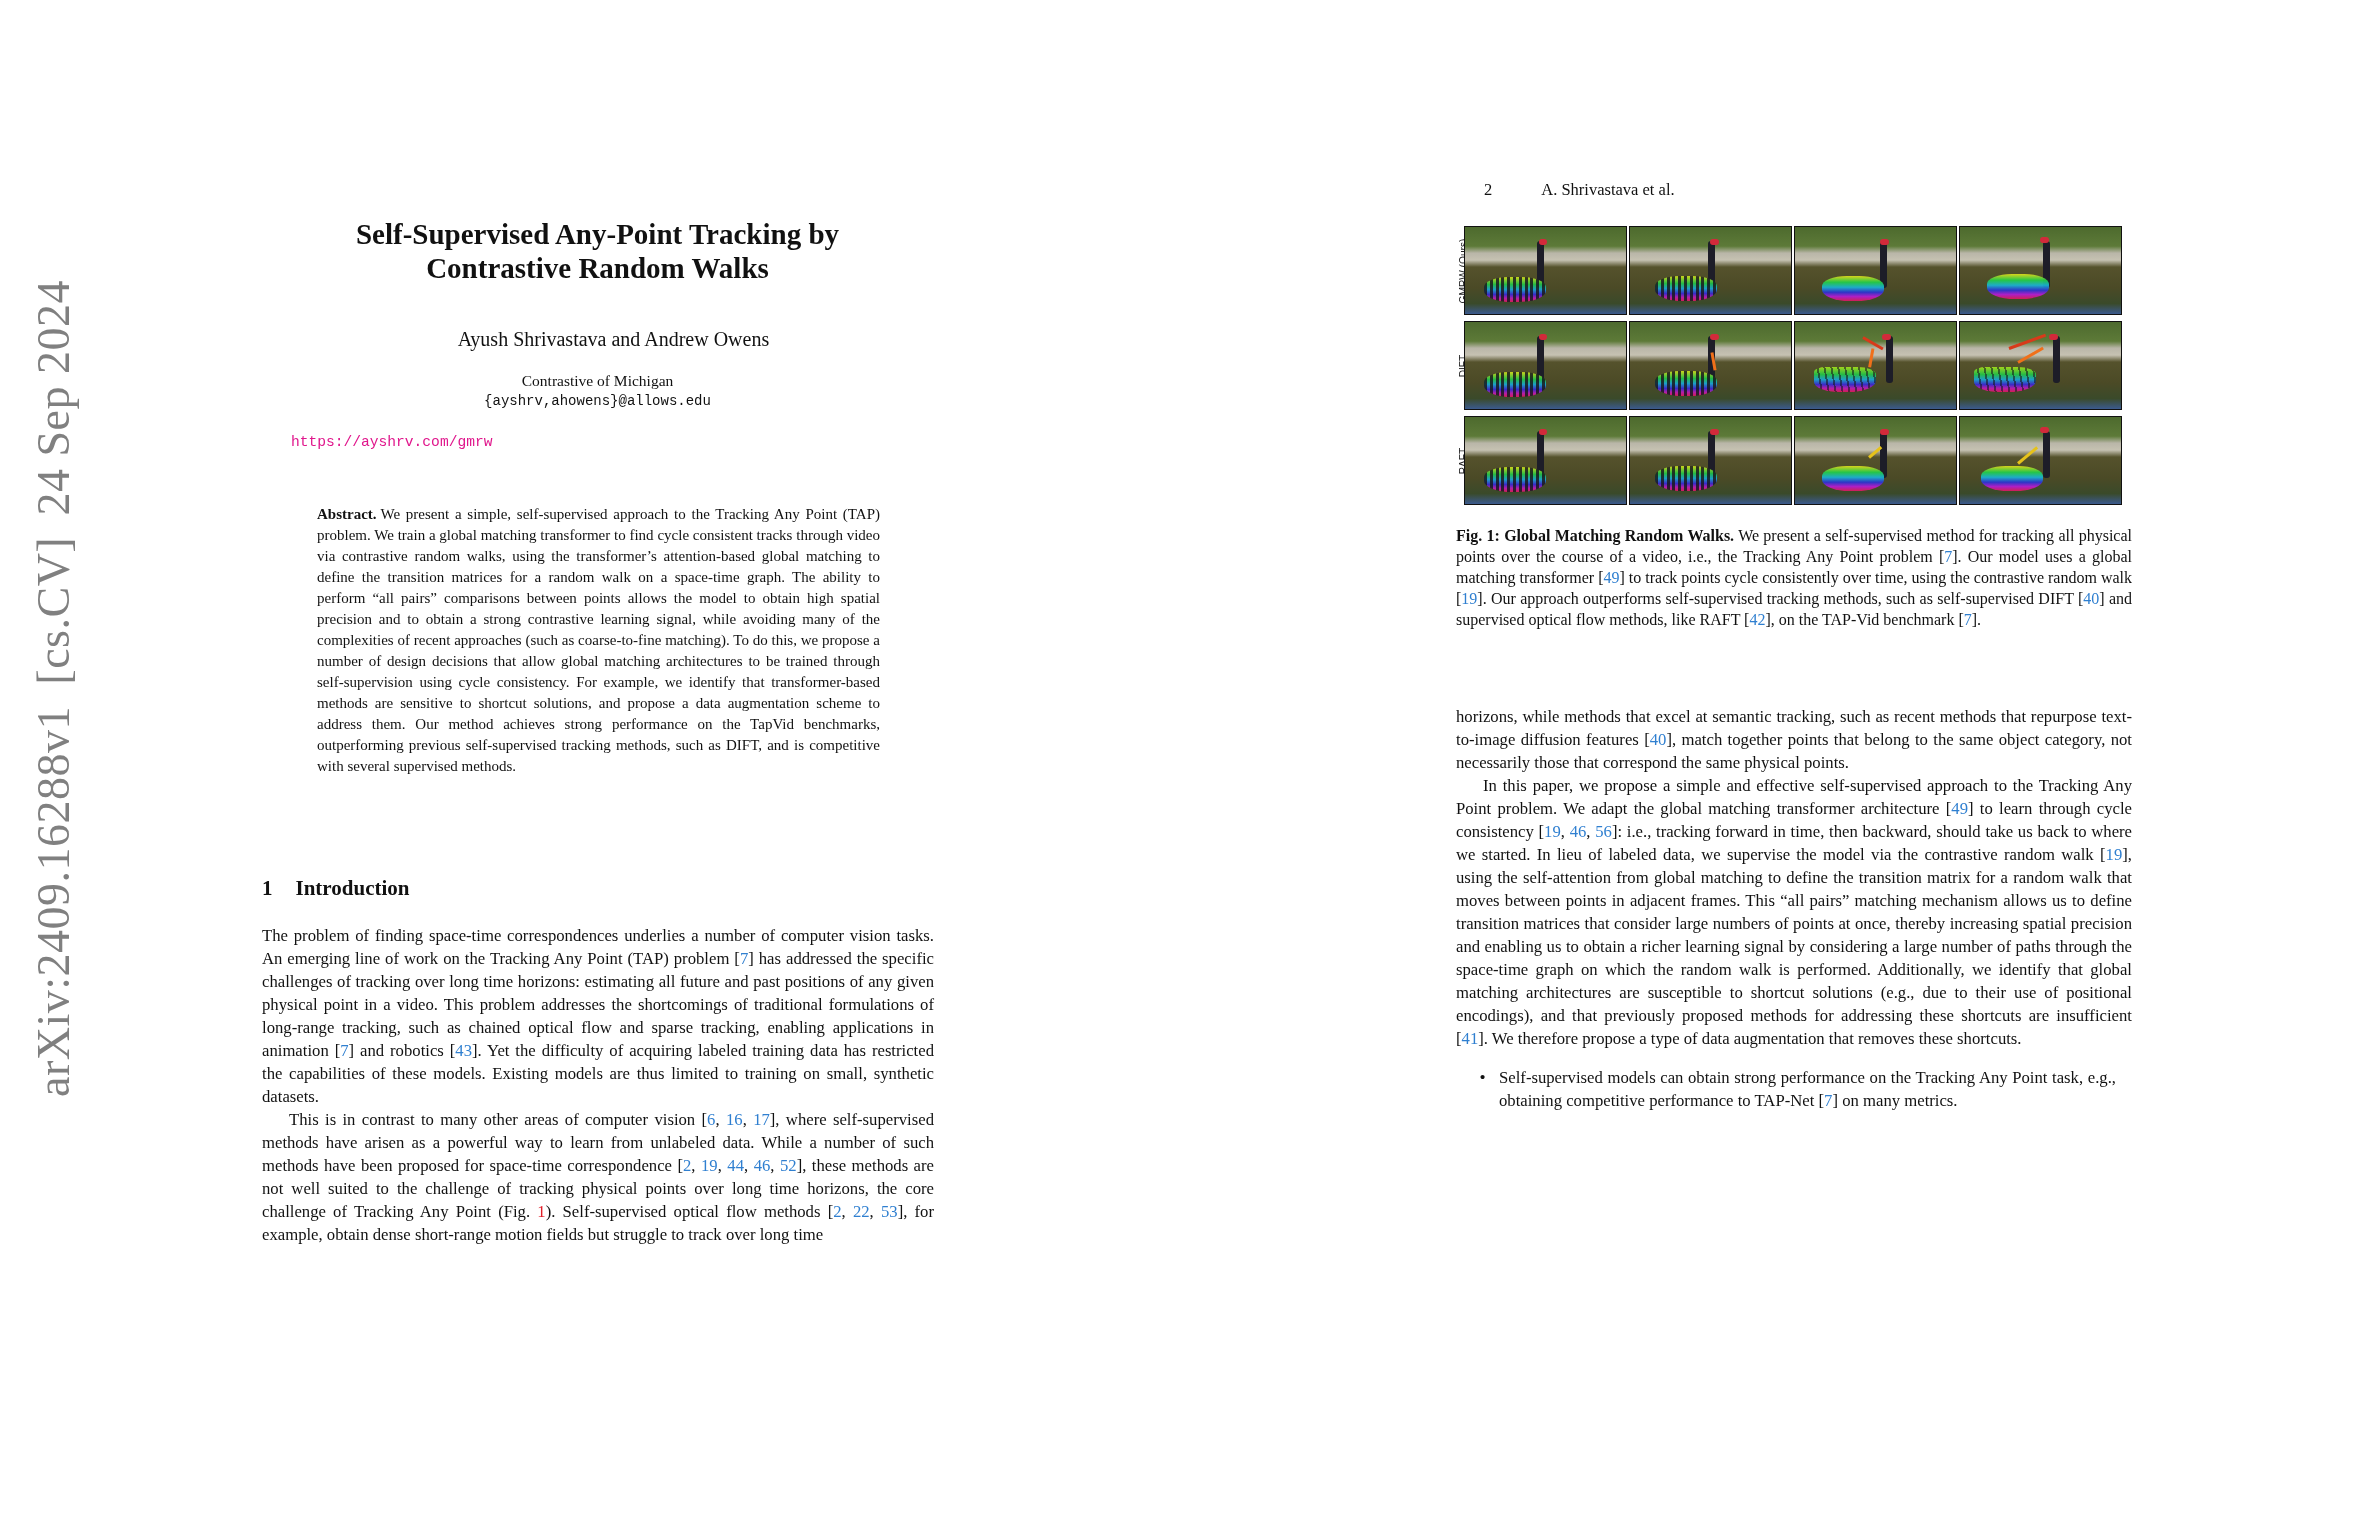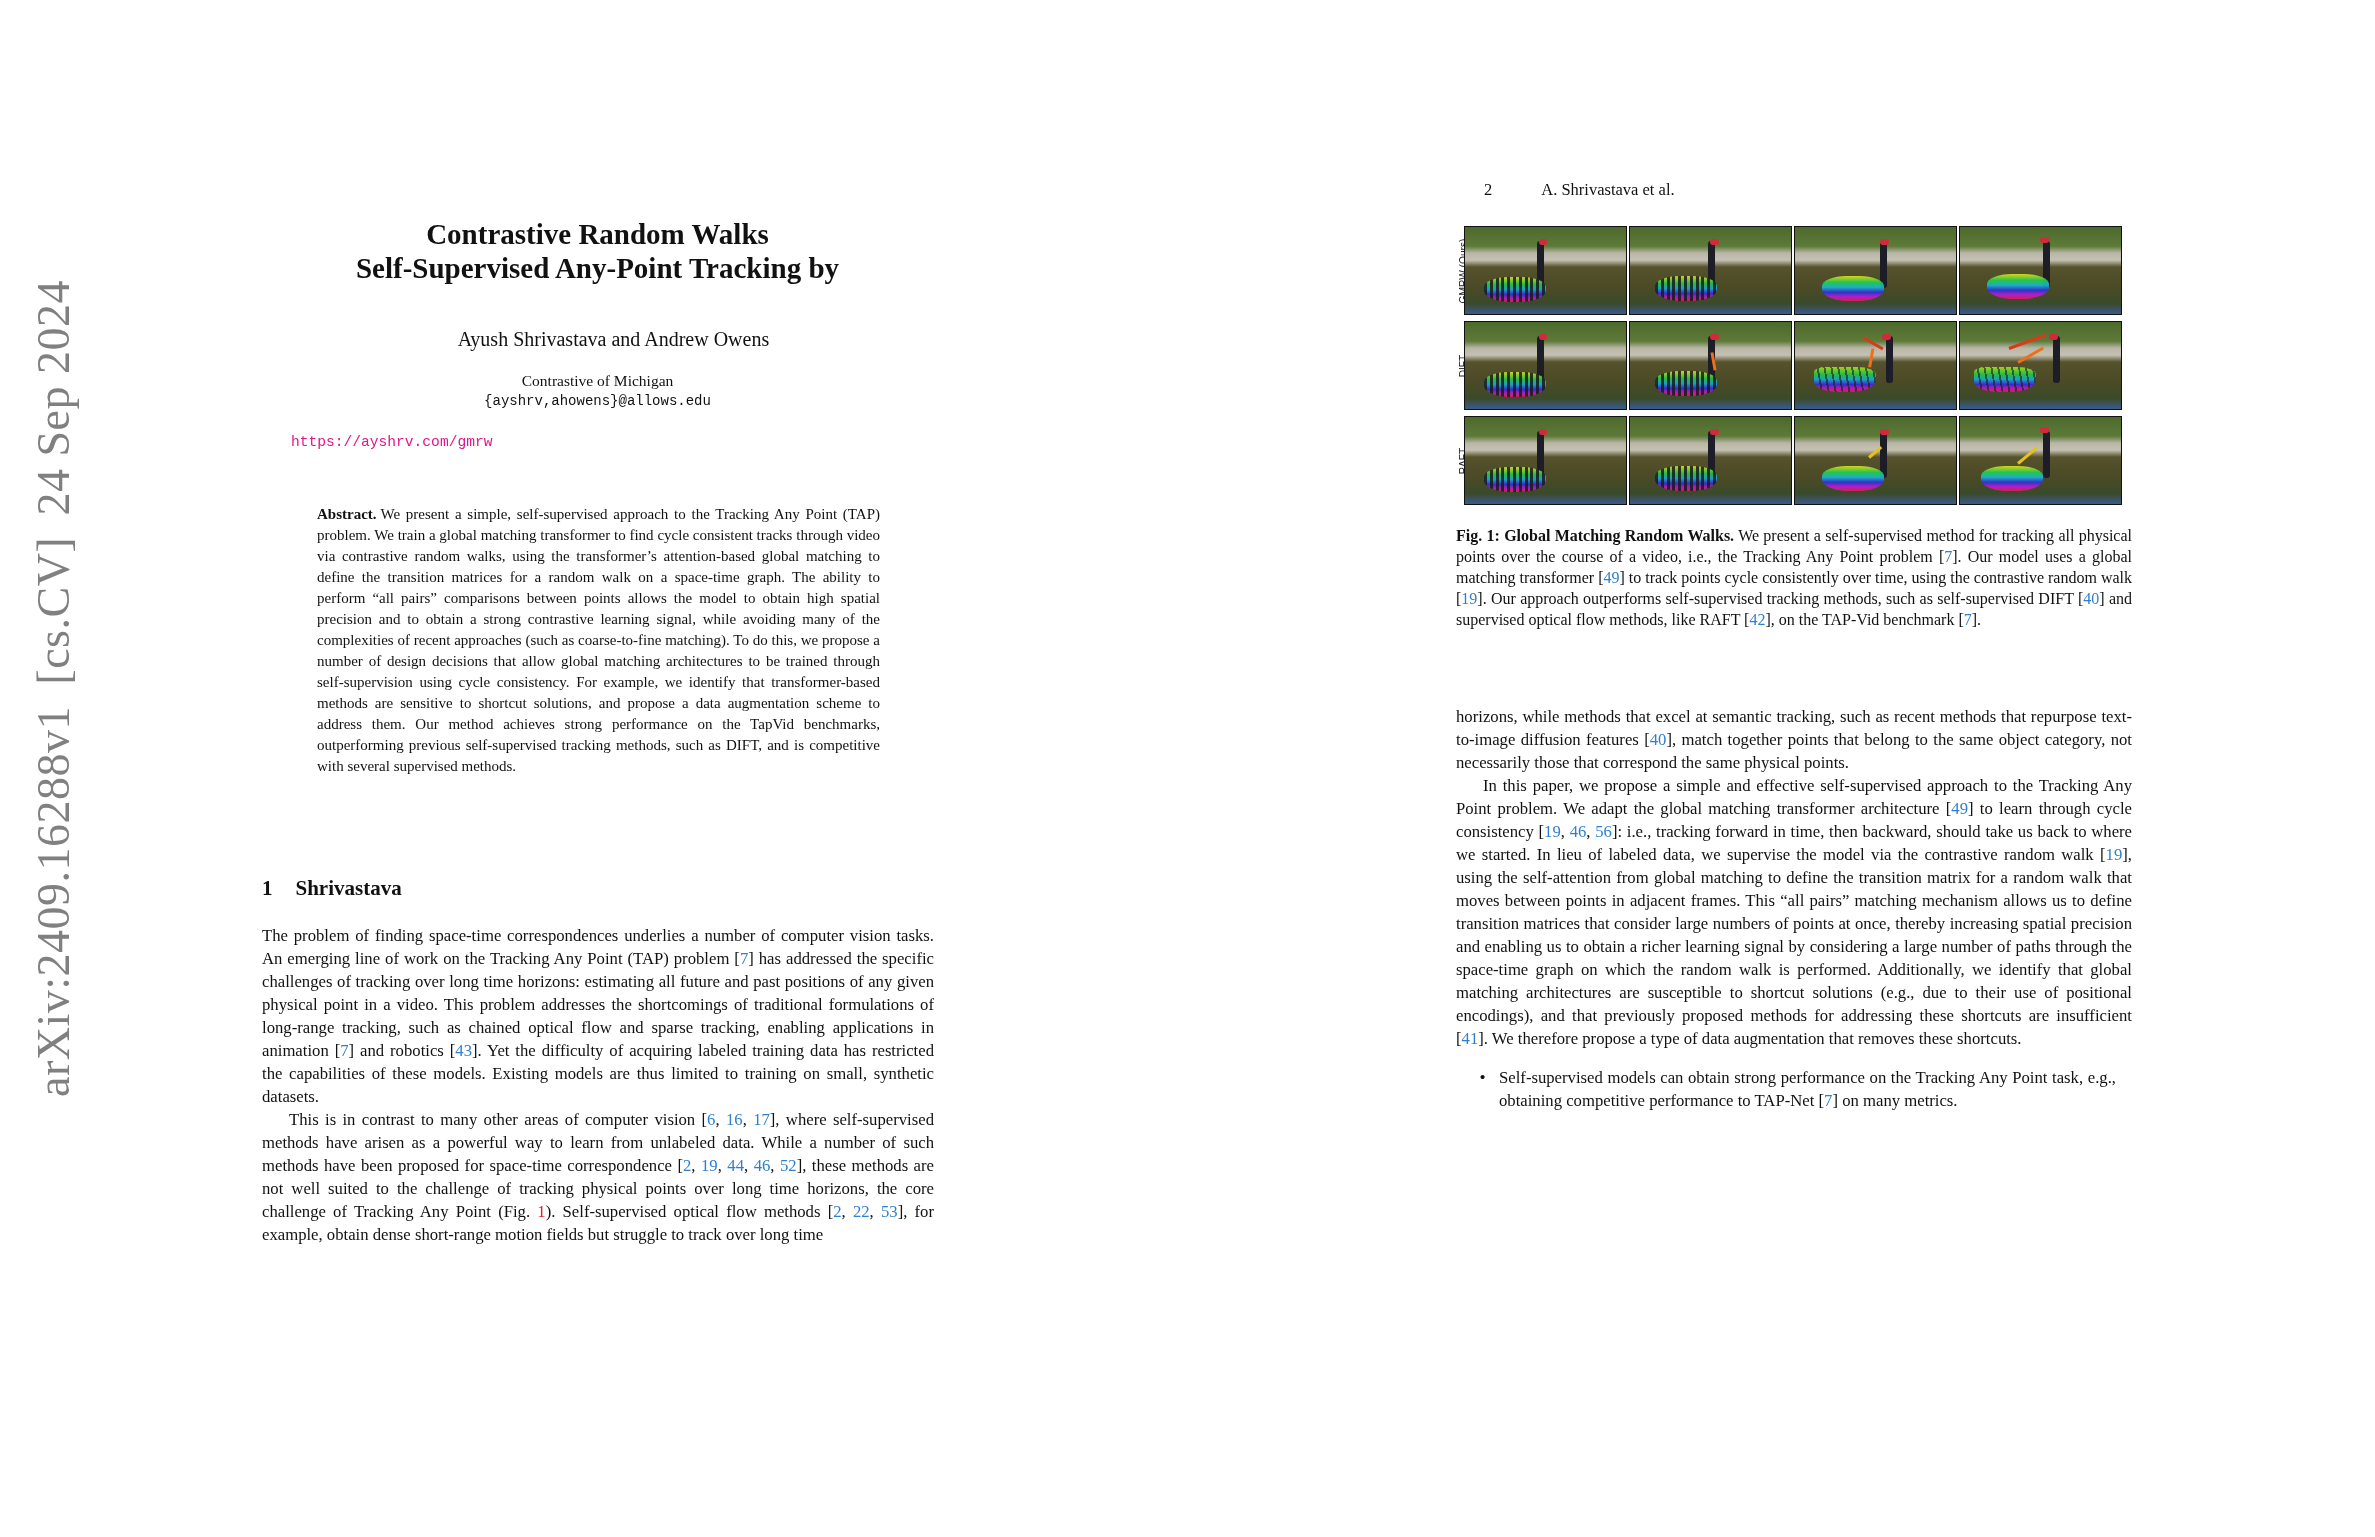--- a/index.html
+++ b/index.html
@@ -102,36 +102,36 @@
 </style>
 </head>
 <body>
 
 <div class="arxiv-stamp">
   <span>arXiv:2409.16288v1</span><span>[cs.CV]</span><span>24 Sep 2024</span>
 </div>
 
 <div class="page-left">
   <div class="title">
+    <div>Self-Supervised Any-Point Tracking by</div>
     <div>Contrastive Random Walks</div>
-    <div>Self-Supervised Any-Point Tracking by</div>
   </div>
   <div class="authors">Ayush Shrivastava and Andrew Owens</div>
   <div class="affil">
     <div>Contrastive of Michigan</div>
     <div class="email">{ayshrv,ahowens}@allows.edu</div>
   </div>
   <div class="url">https://ayshrv.com/gmrw</div>
 
   <div class="abstract">
     <b>Abstract.</b><span>We present a simple, self-supervised approach to the Tracking Any Point (TAP) problem. We train a global matching transformer to find cycle consistent tracks through video via contrastive random walks, using the transformer’s attention-based global matching to define the transition matrices for a random walk on a space-time graph. The ability to perform “all pairs” comparisons between points allows the model to obtain high spatial precision and to obtain a strong contrastive learning signal, while avoiding many of the complexities of recent approaches (such as coarse-to-fine matching). To do this, we propose a number of design decisions that allow global matching architectures to be trained through self-supervision using cycle consistency. For example, we identify that transformer-based methods are sensitive to shortcut solutions, and propose a data augmentation scheme to address them. Our method achieves strong performance on the TapVid benchmarks, outperforming previous self-supervised tracking methods, such as DIFT, and is competitive with several supervised methods.</span>
   </div>
 
   <div class="section-head">
-    <span class="num">1</span><span>Shrivastava</span>
+    <span class="num">1</span><span>Introduction</span>
   </div>
 
   <div class="body-left">
     <p>The problem of finding space-time correspondences underlies a number of computer vision tasks. An emerging line of work on the Tracking Any Point (TAP) problem [<span class="cite">7</span>] has addressed the specific challenges of tracking over long time horizons: estimating all future and past positions of any given physical point in a video. This problem addresses the shortcomings of traditional formulations of long-range tracking, such as chained optical flow and sparse tracking, enabling applications in animation [<span class="cite">7</span>] and robotics [<span class="cite">43</span>]. Yet the difficulty of acquiring labeled training data has restricted the capabilities of these models. Existing models are thus limited to training on small, synthetic datasets.</p>
     <p class="indent">This is in contrast to many other areas of computer vision [<span class="cite">6</span>, <span class="cite">16</span>, <span class="cite">17</span>], where self-supervised methods have arisen as a powerful way to learn from unlabeled data. While a number of such methods have been proposed for space-time correspondence [<span class="cite">2</span>, <span class="cite">19</span>, <span class="cite">44</span>, <span class="cite">46</span>, <span class="cite">52</span>], these methods are not well suited to the challenge of tracking physical points over long time horizons, the core challenge of Tracking Any Point (Fig. <span class="figref">1</span>). Self-supervised optical flow methods [<span class="cite">2</span>, <span class="cite">22</span>, <span class="cite">53</span>], for example, obtain dense short-range motion fields but struggle to track over long time</p>
   </div>
 </div>
 
 <div class="running-head">
   <span class="pgnum">2</span><span>A. Shrivastava et al.</span>

